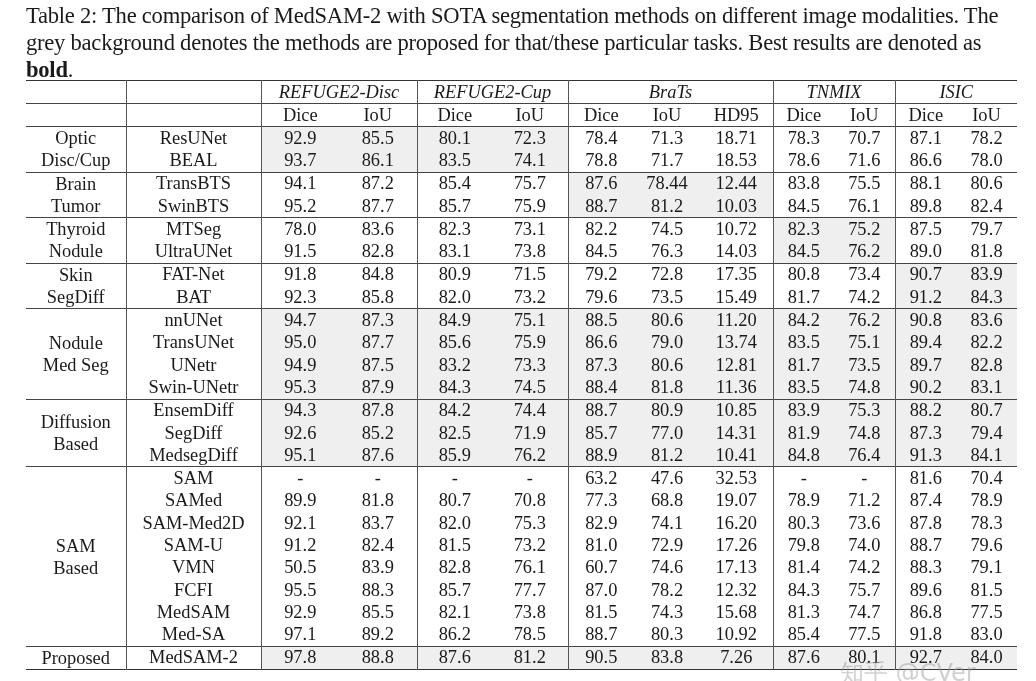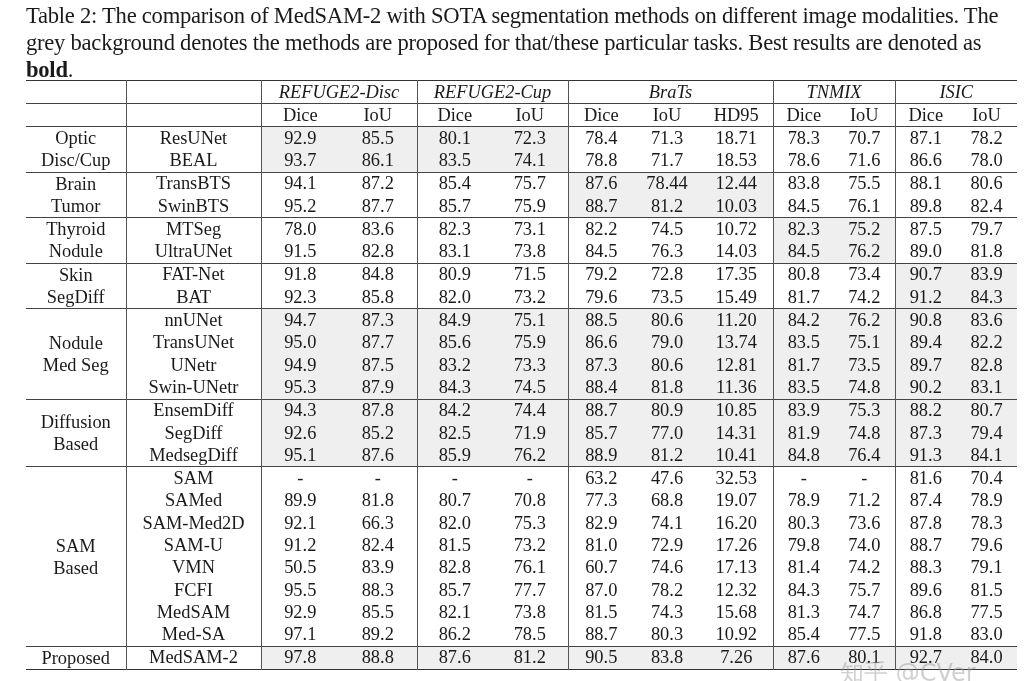--- a/index.html
+++ b/index.html
@@ -332,21 +332,21 @@
         <td class="">68.8</td>
         <td class="">19.07</td>
         <td class="vl">78.9</td>
         <td class="">71.2</td>
         <td class="vl">87.4</td>
         <td class="">78.9</td>
       </tr>
       <tr>
         <td class="vl">SAM-Med2D</td>
         <td class="vl">92.1</td>
-        <td class="">66.3</td>
+        <td class="">83.7</td>
         <td class="vl">82.0</td>
         <td class="">75.3</td>
         <td class="vl">82.9</td>
         <td class="">74.1</td>
         <td class="">16.20</td>
         <td class="vl">80.3</td>
         <td class="">73.6</td>
         <td class="vl">87.8</td>
         <td class="">78.3</td>
       </tr>

